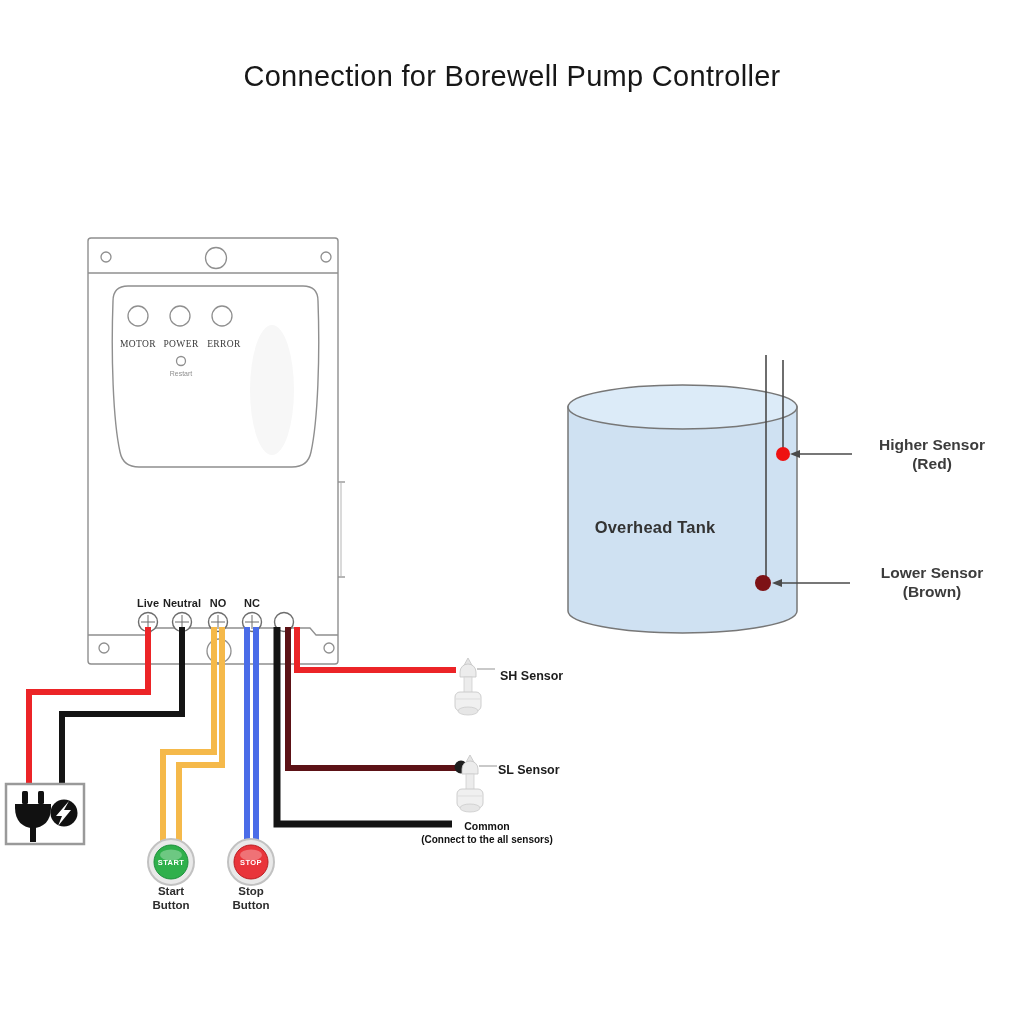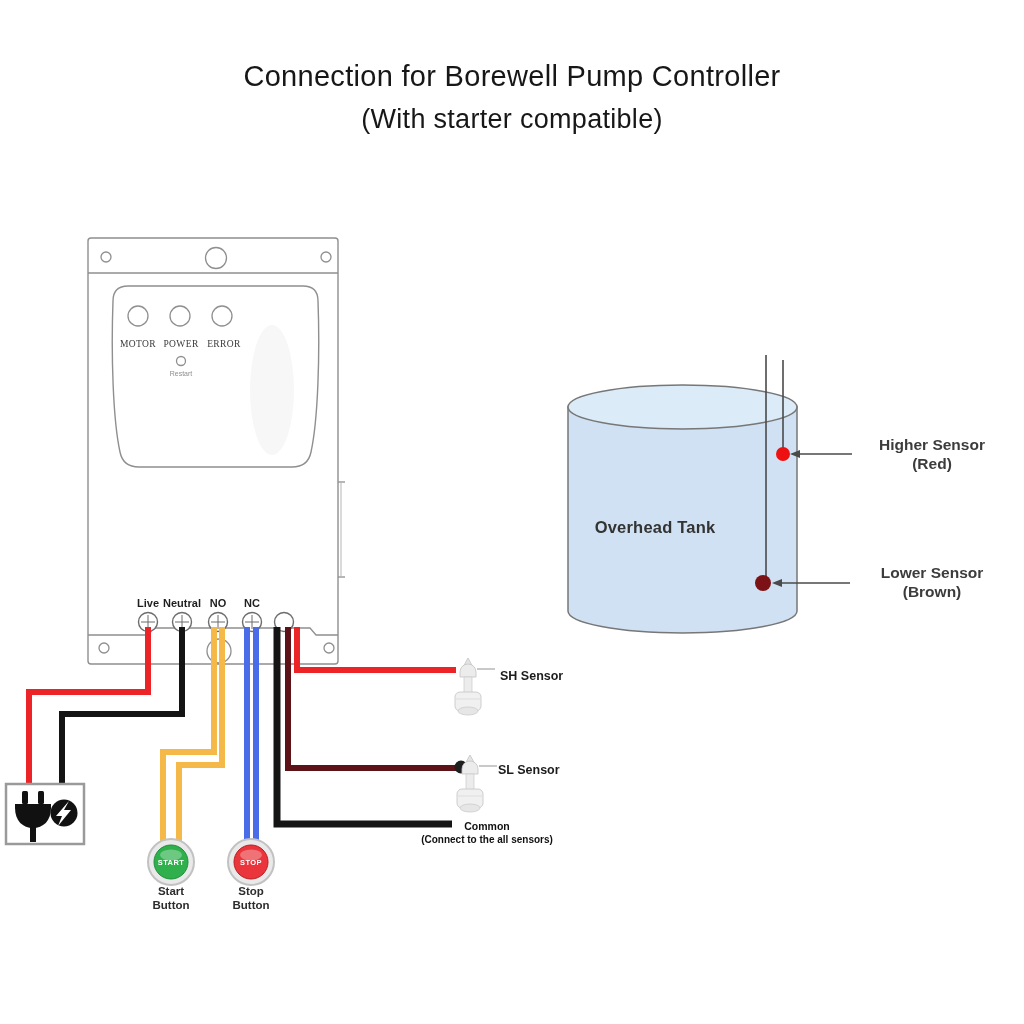--- a/index.html
+++ b/index.html
@@ -24,21 +24,20 @@
   .thin    {fill:none;stroke:#8f8f8f;stroke-width:1.3;}
   .wire    {fill:none;stroke-linejoin:miter;stroke-linecap:butt;}
 </style>
 </head>
 <body>
 
 <div id="stage">
 
   <div class="title">
     <span class="l1">Connection for Borewell Pump Controller</span>
-    <span class="l2">(With starter compatible)</span>
   </div>
 
   <svg width="1024" height="1024" viewBox="0 0 1024 1024">
 
     <g>
       <path d="M568,407 L568,611 A114.5,22 0 0 0 797,611 L797,407 Z" stroke="#777777" stroke-width="1.5" fill="#CFE1F2"></path>
       <ellipse cx="682.5" cy="407" rx="114.5" ry="22" stroke="#777777" stroke-width="1.5" fill="#DCEBF8"></ellipse>
       <text x="655" y="533" text-anchor="middle" class="t-tank">Overhead Tank</text>
 
       <line x1="766" y1="355" x2="766" y2="583" stroke="#4a4a4a" stroke-width="1.6"></line>

